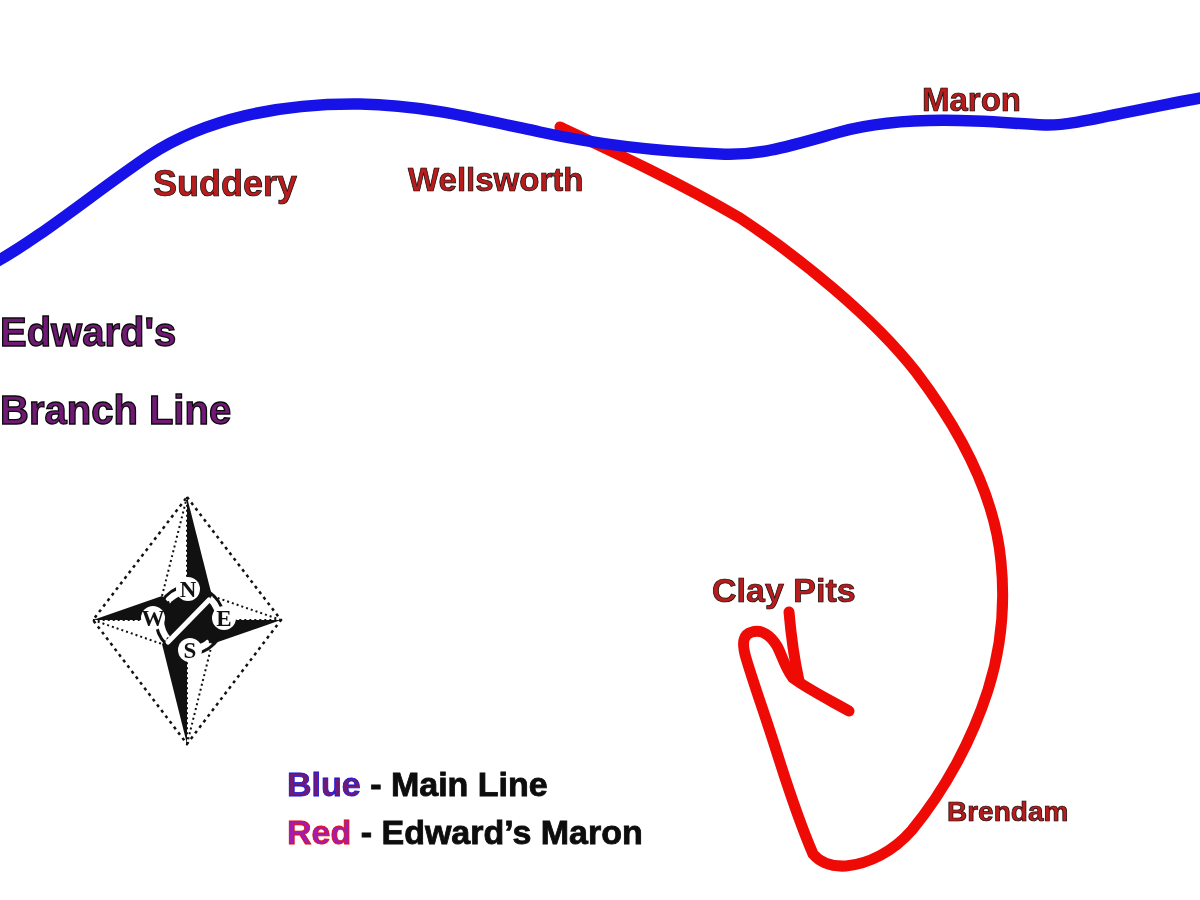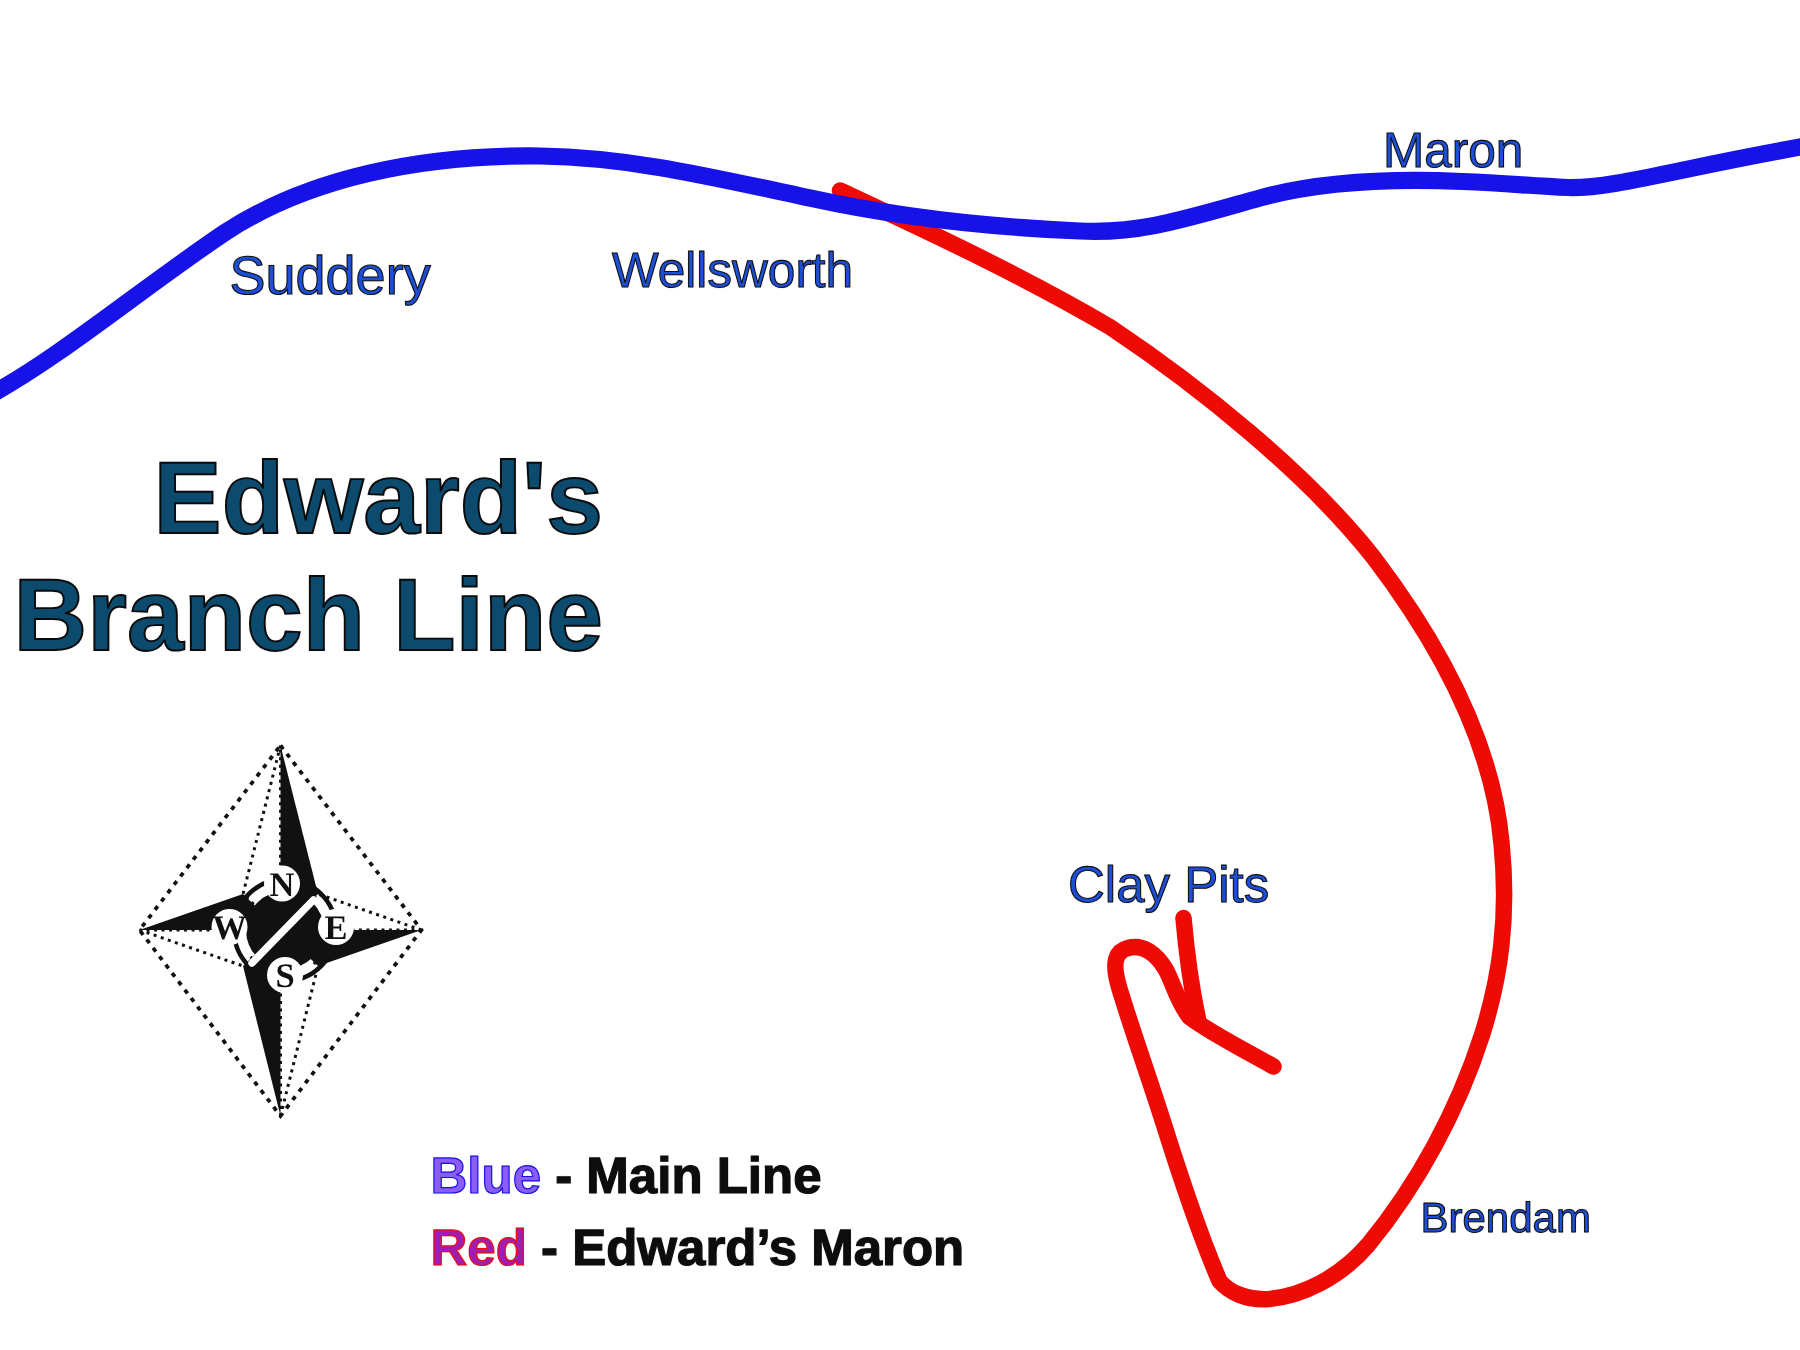--- a/index.html
+++ b/index.html
@@ -3,34 +3,34 @@
 <meta charset="utf-8">
 <style>
   html,body{margin:0;padding:0;}
   body{
     width:1200px;height:900px;overflow:hidden;background:#ffffff;
     font-family:"Liberation Sans",sans-serif;
   }
   .map{position:absolute;left:0;top:0;width:1200px;height:900px;background:#ffffff;}
   .rail-svg{position:absolute;left:0;top:0;}
   .label{
-    position:absolute;font-weight:normal;color:#1d4ed8;white-space:nowrap;
+    position:absolute;font-weight:bold;color:#b91c1c;white-space:nowrap;
     -webkit-text-stroke:0.7px #0d0d0d;text-shadow:0 0 1px rgba(20,20,20,.45);
   }
   .title{
-    position:absolute;left:0px;top:293px;width:402px;text-align:right;
-    font-size:68px;line-height:78px;font-weight:bold;color:#0c4a6e;
+    position:absolute;left:0px;top:293px;width:402px;text-align:left;
+    font-size:40px;line-height:78px;font-weight:bold;color:#701a75;
     -webkit-text-stroke:1.3px #0b0b0b;text-shadow:0 0 1px rgba(20,20,20,.5);
   }
   .legend{
     position:absolute;left:287px;top:760px;font-size:34px;font-weight:bold;
     line-height:48px;color:#0d0d0d;
     -webkit-text-stroke:0.8px currentColor;text-shadow:0 0 1px rgba(20,20,20,.4);
   }
-  .legend .term-blue{color:#8b5cf6;-webkit-text-stroke:0.8px #1612e8;}
+  .legend .term-blue{color:#701a75;-webkit-text-stroke:0.8px #1612e8;}
   .legend .term-red{color:#a21caf;-webkit-text-stroke:0.8px #ee0b06;}
   .compass-letter{
     font-family:"Liberation Serif",serif;font-weight:bold;font-size:23px;
     fill:#111111;
   }
 </style>
 </head>
 <body>
 
 <div class="map">

